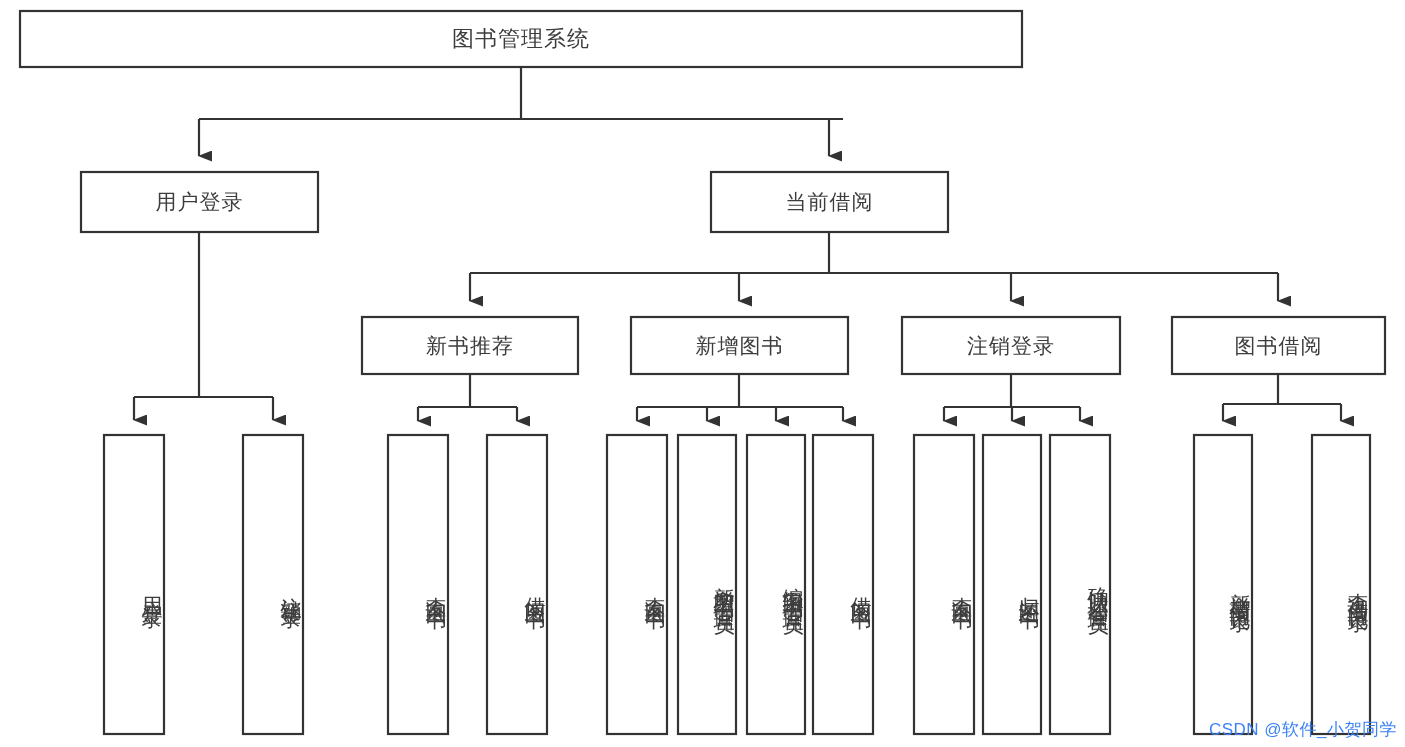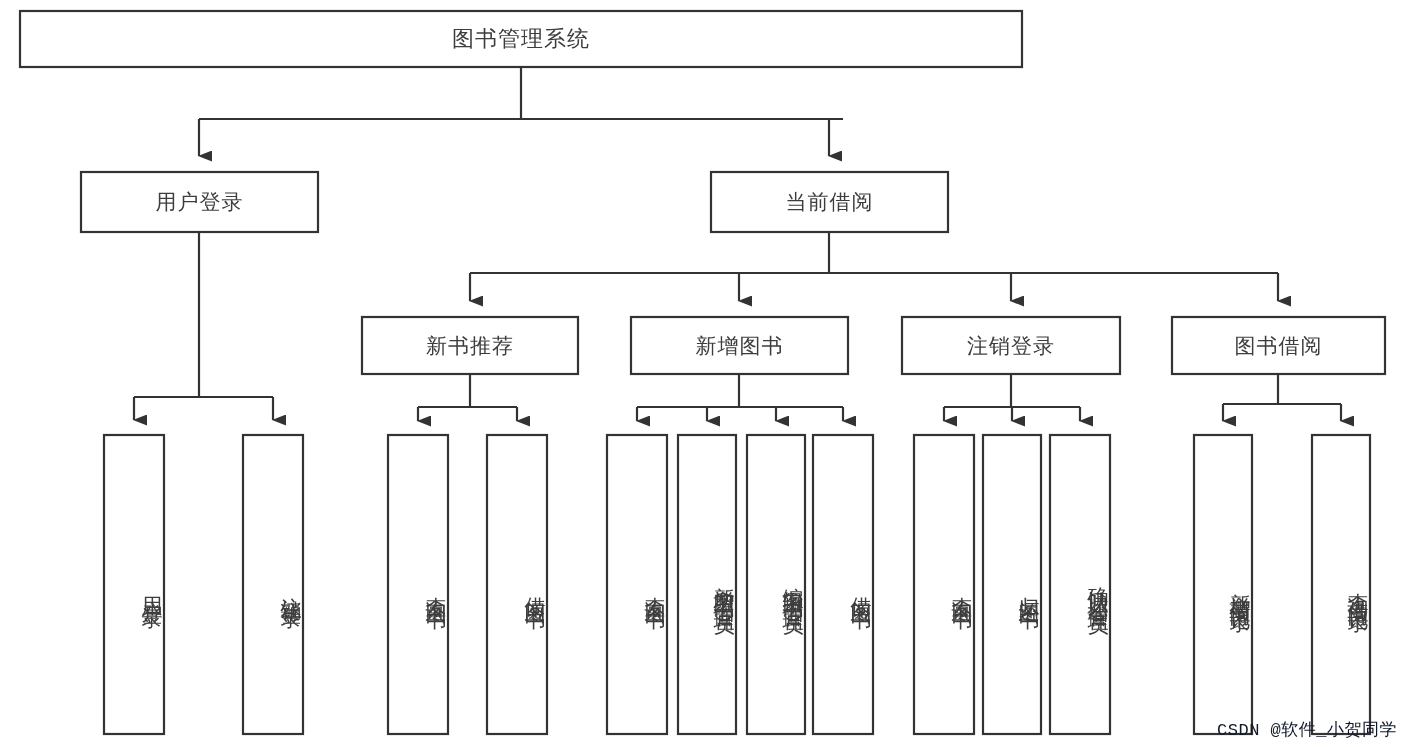--- a/index.html
+++ b/index.html
@@ -67,23 +67,23 @@
   }
   .label-root {
     font-size: 22px;
     letter-spacing: 1px;
   }
   .watermark {
     position: absolute;
     right: 8px;
     bottom: 6px;
     font-size: 17px;
-    color: #0f172a;
+    color: #3b82f6;
     letter-spacing: 0.5px;
-    font-family: Liberation Mono, monospace;
+    font-family: Liberation Sans, sans-serif;
     white-space: nowrap;
   }
 </style>
 </head>
 <body>
 
 <div id="canvas">
 
   <svg id="diagram-svg" viewBox="0 0 1405 747">
     <defs>

